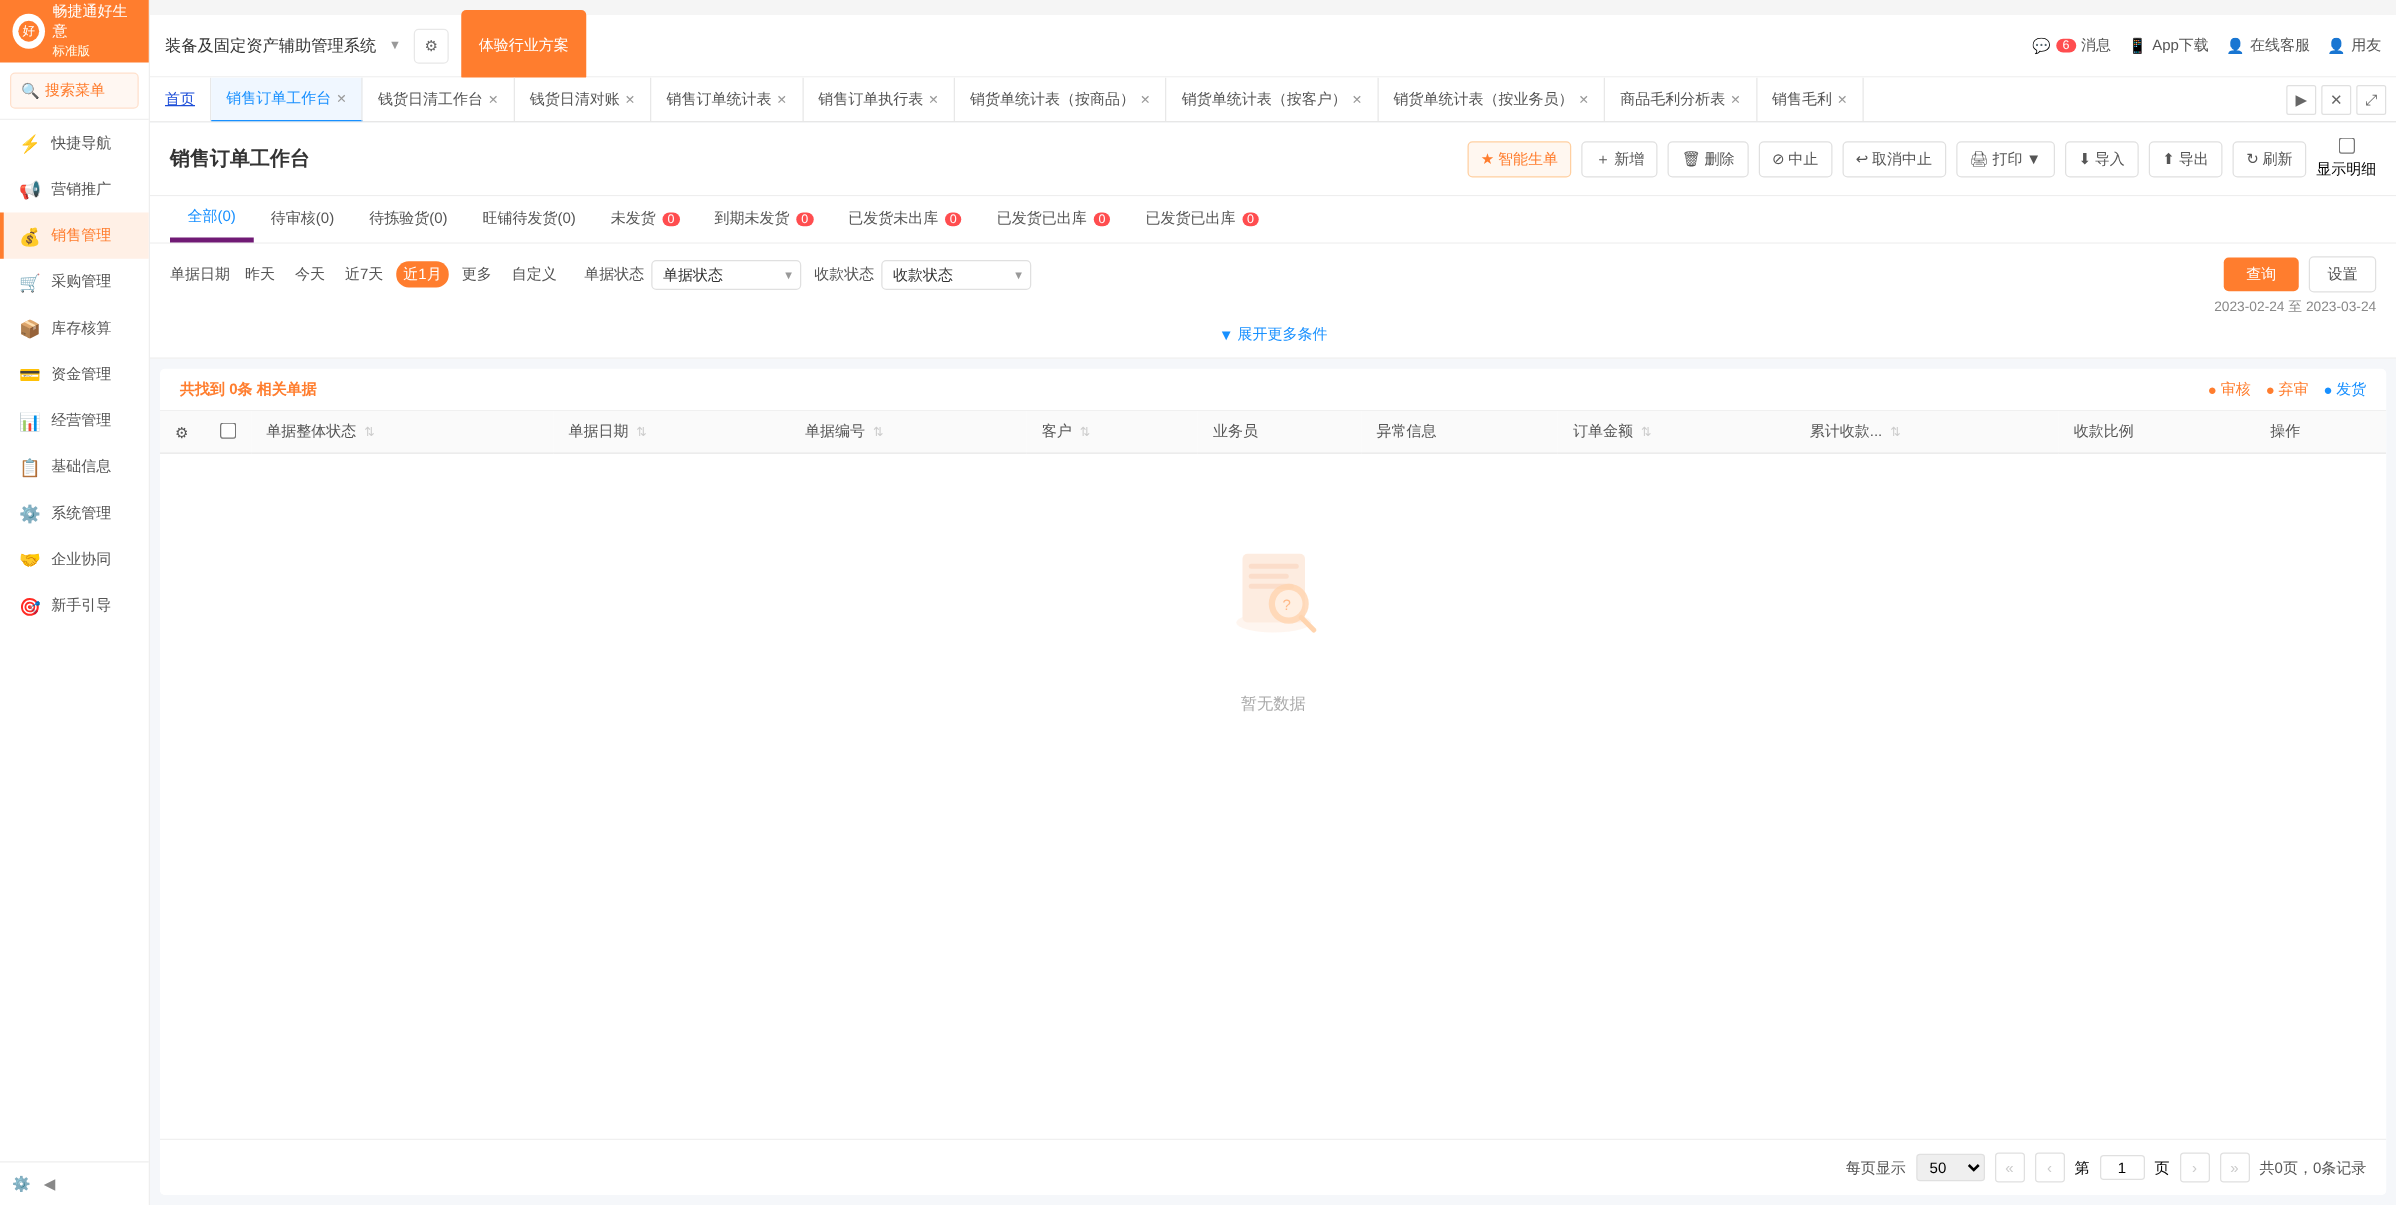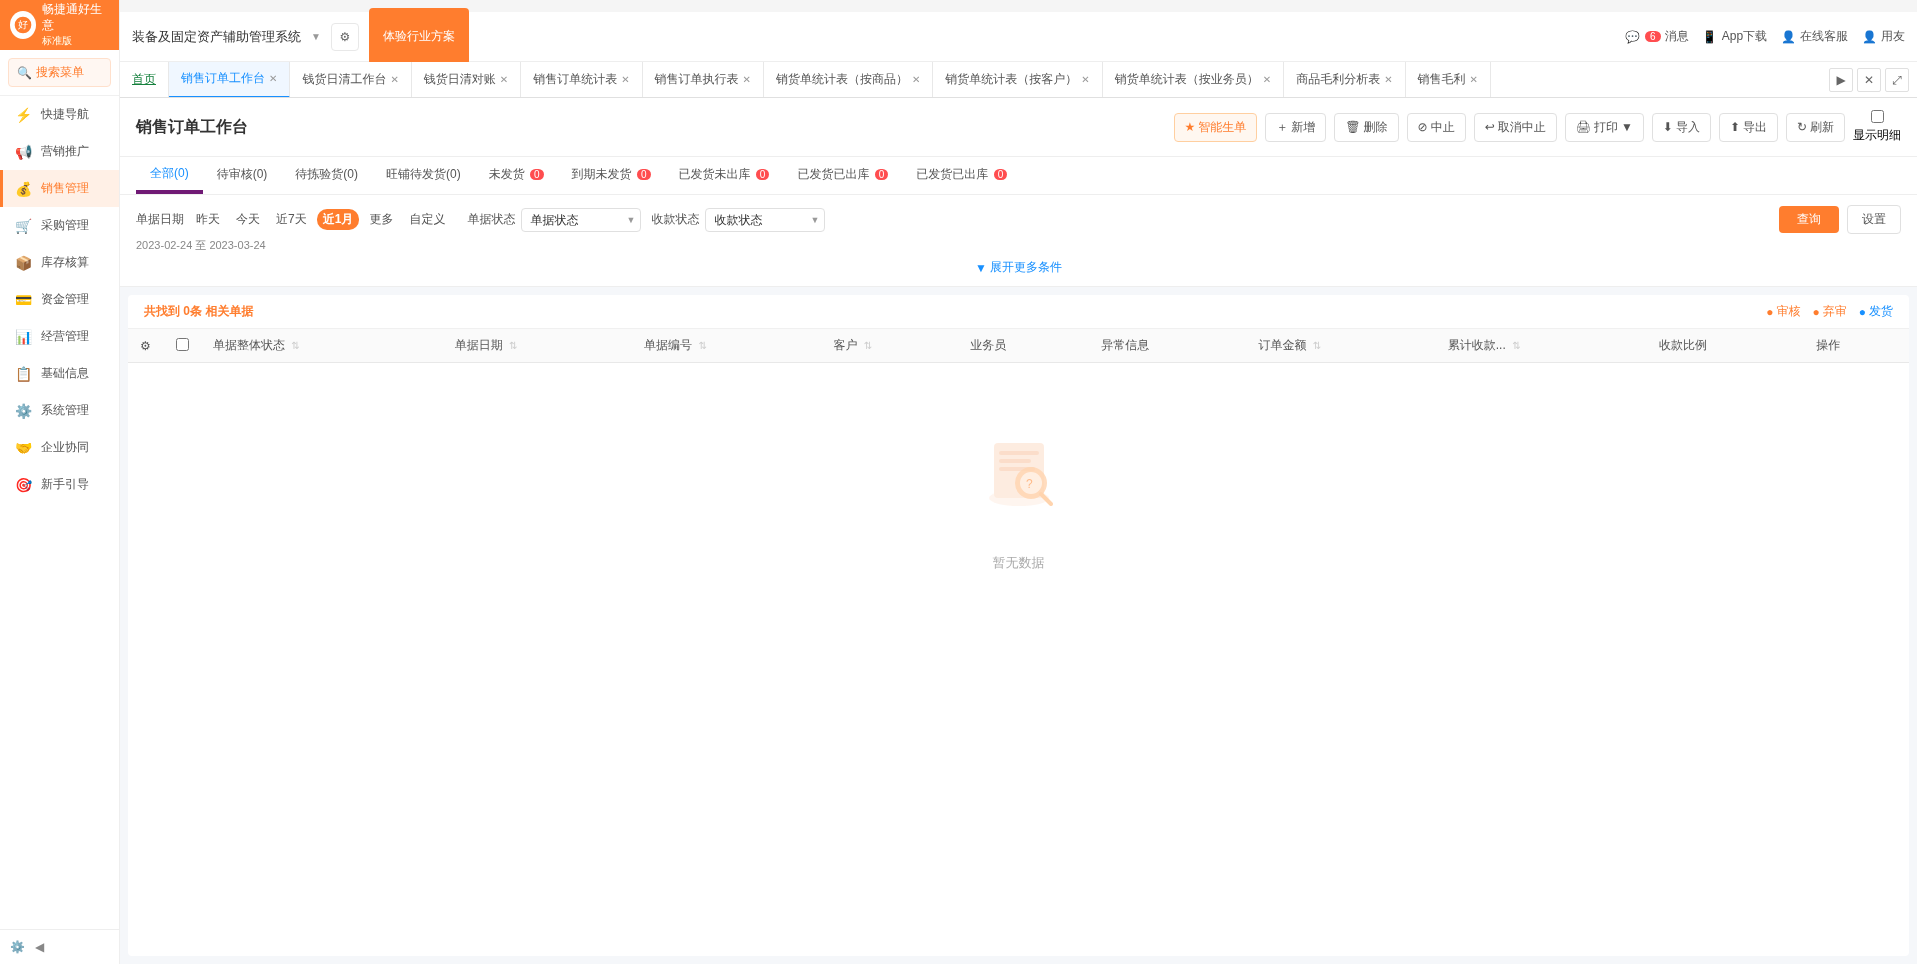--- a/index.html
+++ b/index.html
@@ -29,41 +29,41 @@
     .topbar-gear { width: 28px; height: 28px; display: flex; align-items: center; justify-content: center; border: 1px solid #e8e8e8; border-radius: 4px; cursor: pointer; color: #666; }
     .topbar-btn { background: #ff7d2e; color: #fff; border: none; border-radius: 4px; padding: 20px 14px; cursor: pointer; font-size: 12px; }
     .topbar-right { display: flex; align-items: center; gap: 14px; margin-left: auto; }
     .topbar-right-item { display: flex; align-items: center; gap: 4px; color: #555; cursor: pointer; position: relative; }
     .badge { background: #ff4d4f; color: #fff; border-radius: 10px; font-size: 10px; padding: 0 4px; min-width: 16px; text-align: center; position: absolute; top: -6px; right: -8px; }
 
     
     .tabbar { height: 36px; background: #fff; border-bottom: 1px solid #e0e0e0; display: flex; align-items: center; flex-shrink: 0; overflow: hidden; }
     .tab { display: flex; align-items: center; gap: 4px; padding: 0 12px; height: 36px; cursor: pointer; color: #555; border-right: 1px solid #e8e8e8; white-space: nowrap; font-size: 12px; flex-shrink: 0; }
     .tab.active { background: #f0f7ff; color: #1890ff; border-bottom: 2px solid #1890ff; }
-    .tab-home { background: #fff; color: #15803d; text-decoration: underline; }
+    .tab-home { background: #fff; color: #1d4ed8; text-decoration: underline; }
     .tab-close { color: #999; font-size: 10px; cursor: pointer; }
     .tabbar-end { display: flex; align-items: center; gap: 4px; margin-left: auto; padding: 0 8px; flex-shrink: 0; }
     .tabbar-end-btn { width: 24px; height: 24px; display: flex; align-items: center; justify-content: center; cursor: pointer; color: #666; border: 1px solid #e0e0e0; border-radius: 2px; }
 
     
     .page-content { flex: 1; overflow: auto; background: #f5f7fa; padding: 0; display: flex; flex-direction: column; }
     .page-header { background: #fff; padding: 12px 16px; display: flex; align-items: center; justify-content: space-between; border-bottom: 1px solid #eee; flex-shrink: 0; }
     .page-title { font-size: 16px; color: #333; font-weight: bold; }
     .page-header-actions { display: flex; gap: 8px; align-items: center; }
     .action-btn { display: flex; align-items: center; gap: 3px; padding: 5px 10px; border: 1px solid #e0e0e0; border-radius: 4px; cursor: pointer; color: #555; background: #fff; font-size: 12px; }
     .action-btn.star { background: #fff7f0; color: #ff7d2e; border-color: #ffcfa0; }
 
     
     .filter-bar { background: #fff; padding: 10px 16px; border-bottom: 1px solid #eee; flex-shrink: 0; }
     .filter-row { display: flex; align-items: center; gap: 16px; flex-wrap: wrap; }
     .filter-item { display: flex; align-items: center; gap: 6px; }
     .filter-label { color: #555; white-space: nowrap; }
     .filter-date-options { display: flex; gap: 4px; }
     .date-opt { padding: 2px 6px; border-radius: 3px; cursor: pointer; color: #555; }
-    .date-opt.active { background: #ff7d2e; color: #fff; border-radius: 10px; font-weight: bold; }
+    .date-opt.active { background: #ff7d2e; color: #fff; border-radius: 10px; }
     .date-range { color: #888; font-size: 11px; margin-top: 2px; }
     .filter-select { border: 1px solid #e0e0e0; border-radius: 4px; padding: 4px 22px 4px 8px; color: #333; background: #fff; cursor: pointer; min-width: 120px; appearance: none; position: relative; }
     .select-wrapper { position: relative; display: inline-block; }
     .select-wrapper::after { content: '▼'; position: absolute; right: 6px; top: 50%; transform: translateY(-50%); font-size: 9px; color: #999; pointer-events: none; }
     .expand-more { display: flex; align-items: center; gap: 3px; color: #1890ff; cursor: pointer; margin: 0 auto; }
     .query-btn { background: #ff7d2e; color: #fff; border: none; border-radius: 4px; padding: 5px 18px; cursor: pointer; }
     .set-btn { background: #fff; color: #555; border: 1px solid #e0e0e0; border-radius: 4px; padding: 5px 14px; cursor: pointer; }
 
     
     .sub-tabbar { background: #fff; padding: 0 16px; border-bottom: 1px solid #eee; display: flex; align-items: center; gap: 0; flex-shrink: 0; }
@@ -376,21 +376,21 @@
                 <option>收款状态</option>
               </select>
             </div>
           </div>
           <div style="margin-left:auto;display:flex;gap:8px;align-items:center;">
             <button class="query-btn">查询</button>
             <button class="set-btn">设置</button>
           </div>
         </div>
       </div>
-      <div style="margin-top:4px;">
+      <div style="margin-top:4px;text-align:right;">
         <span class="date-range">2023-02-24 至 2023-03-24</span>
       </div>
       <div style="margin-top:6px;display:flex;justify-content:center;">
         <div class="expand-more">
           <span>▼</span>
           <span>展开更多条件</span>
         </div>
       </div>
     </div>
 
@@ -468,16 +468,33 @@
               <circle cx="62" cy="60" r="16" fill="#ffb87a" opacity="0.8"></circle>
               <circle cx="62" cy="60" r="11" fill="#fff" opacity="0.6"></circle>
               <line x1="72" y1="71" x2="82" y2="81" stroke="#ffb87a" stroke-width="4" stroke-linecap="round"></line>
               <text x="57" y="65" font-size="12" fill="#ff8c3a">?</text>
             </svg>
           </div>
           <span class="empty-text">暂无数据</span>
         </div>
       </div>
 
+      <div class="pagination">
+        <span class="page-size-label">每页显示</span>
+        <select class="page-size-select">
+          <option>50</option>
+          <option>10</option>
+          <option>20</option>
+          <option>100</option>
+        </select>
+        <div class="page-btn disabled">«</div>
+        <div class="page-btn disabled">‹</div>
+        <span>第</span>
+        <input class="page-input" type="text" value="1" style="">
+        <span>页</span>
+        <div class="page-btn disabled">›</div>
+        <div class="page-btn disabled">»</div>
+        <span class="page-info">共0页，0条记录</span>
+      </div>
     </div>
 
   </div>
 </div>
 
 </body></html>

